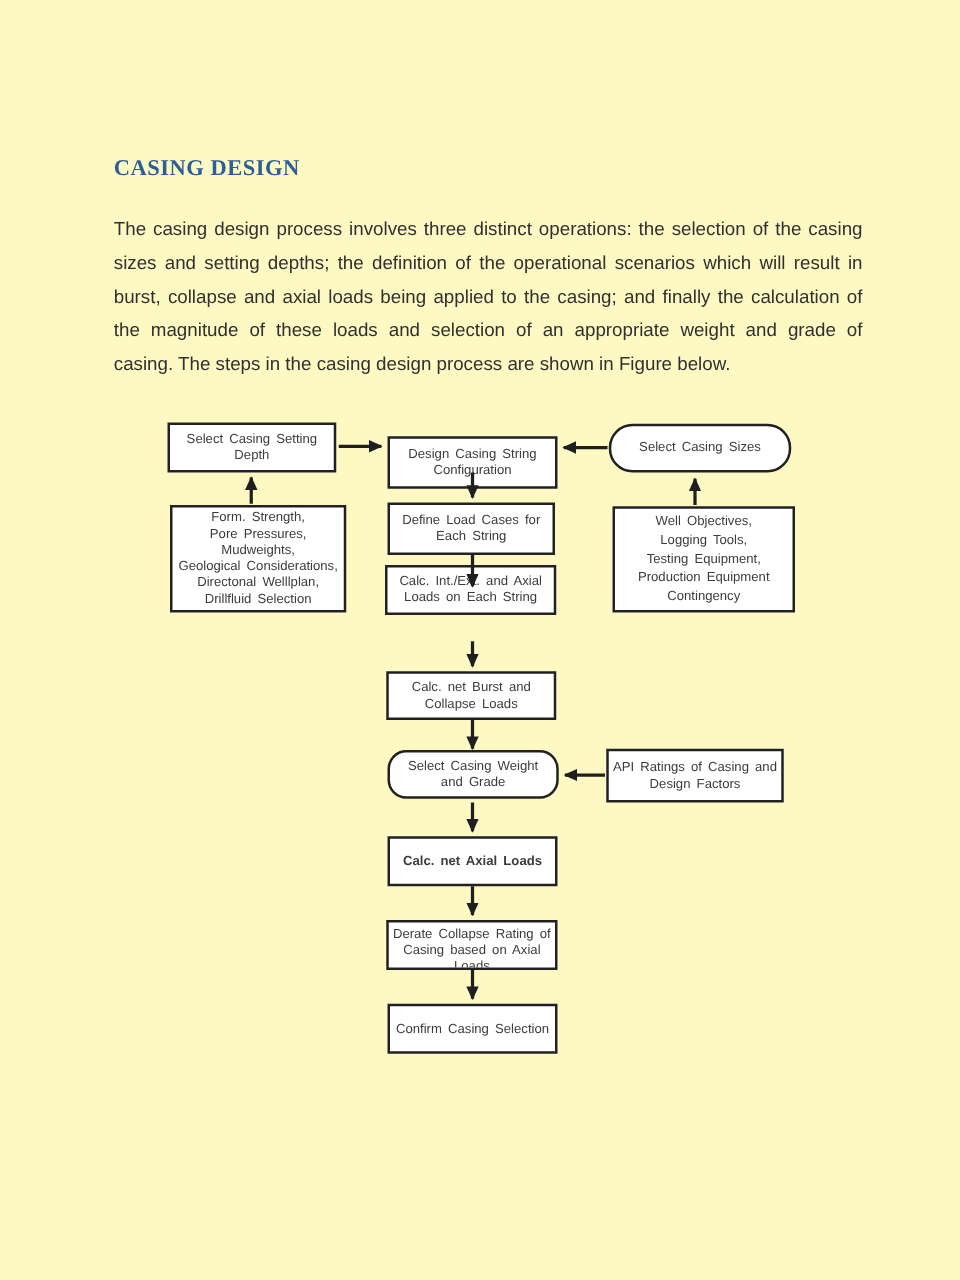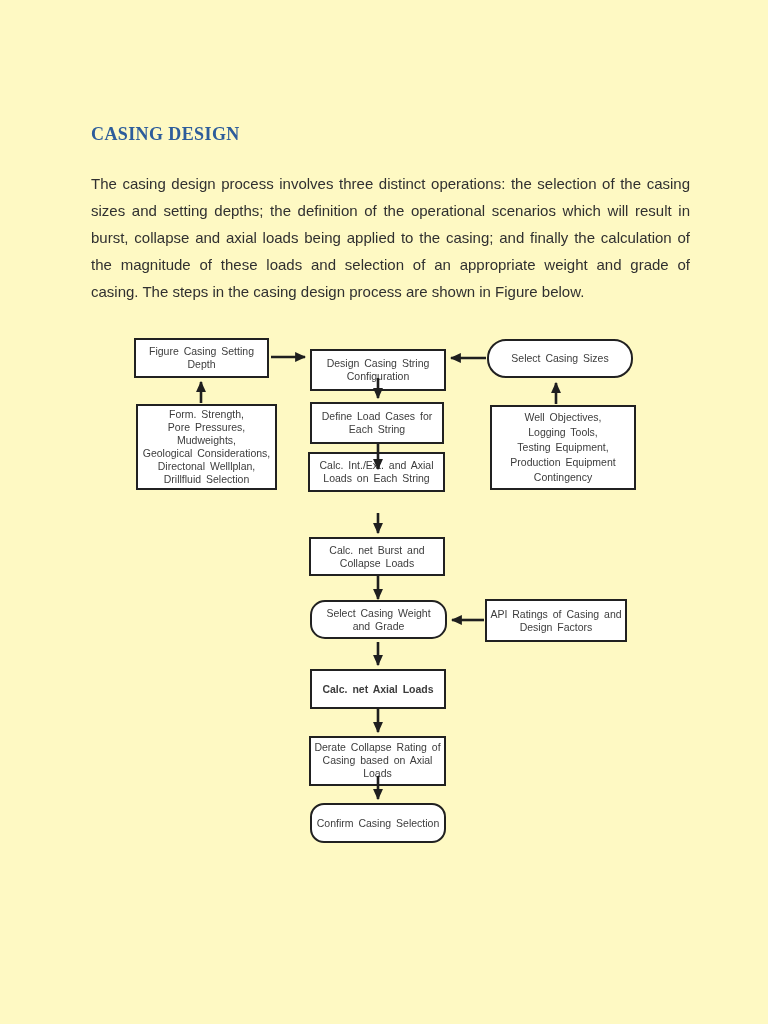--- a/index.html
+++ b/index.html
@@ -64,21 +64,21 @@
     <div class="para-line">The casing design process involves three distinct operations: the selection of the casing</div>
     <div class="para-line">sizes and setting depths; the definition of the operational scenarios which will result in</div>
     <div class="para-line">burst, collapse and axial loads being applied to the casing; and finally the calculation of</div>
     <div class="para-line">the magnitude of these loads and selection of an appropriate weight and grade of</div>
     <div class="para-line last">casing. The steps in the casing design process are shown in Figure below.</div>
   </div>
 
   <div class="flowchart">
 
     <div class="fc-box" style="left:134px; top:338px; width:135px; height:40px;">
-      <div>Figure Casing Setting</div>
+      <div>Select Casing Setting</div>
       <div>Depth</div>
     </div>
 
     <div class="fc-box" style="left:310px; top:349px; width:136px; height:42px;">
       <div>Design Casing String</div>
       <div>Configuration</div>
     </div>
 
     <div class="fc-box" style="left:487px; top:339px; width:146px; height:39px;border-radius:19px;">
       <div>Select Casing Sizes</div>
@@ -123,27 +123,27 @@
 
     <div class="fc-box" style="left:485px; top:599px; width:142px; height:43px;">
       <div>API Ratings of Casing and</div>
       <div>Design Factors</div>
     </div>
 
     <div class="fc-box" style="left:310px; top:669px; width:136px; height:40px;font-weight:bold;">
       <div>Calc. net Axial Loads</div>
     </div>
 
-    <div class="fc-box clip" style="left:309px; top:736px; width:137px; height:50px;align-items:center;">
+    <div class="fc-box clip" style="left:309px; top:736px; width:137px; height:40px;align-items:center;">
       <div>Derate Collapse Rating of</div>
       <div>Casing based on Axial</div>
       <div>Loads</div>
     </div>
 
-    <div class="fc-box" style="left:310px; top:803px; width:136px; height:40px;border-radius:14px;">
+    <div class="fc-box" style="left:310px; top:803px; width:136px; height:40px;">
       <div>Confirm Casing Selection</div>
     </div>
 
     <svg class="fc-arrows" width="768" height="1024" viewBox="0 0 768 1024">
       <defs>
         <marker id="ah" viewBox="0 0 10 10" refX="9" refY="5" markerWidth="11" markerHeight="11" orient="auto" markerUnits="userSpaceOnUse">
           <path d="M0,0.5 L10,5 L0,9.5 z" fill="#1f1f1f"></path>
         </marker>
       </defs>
       <line x1="271" y1="357" x2="305" y2="357" marker-end="url(#ah)"></line>

